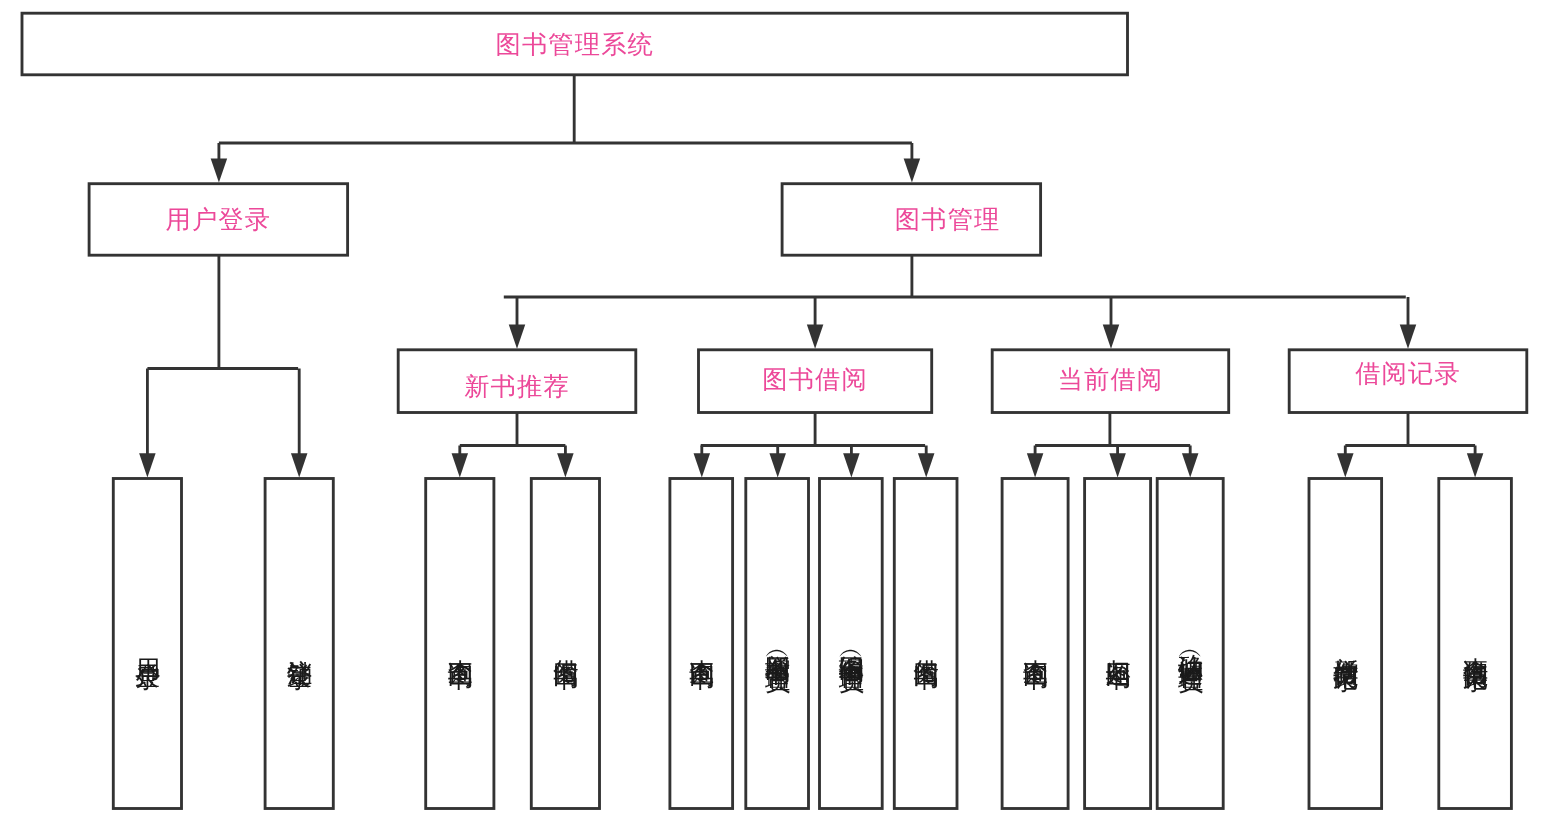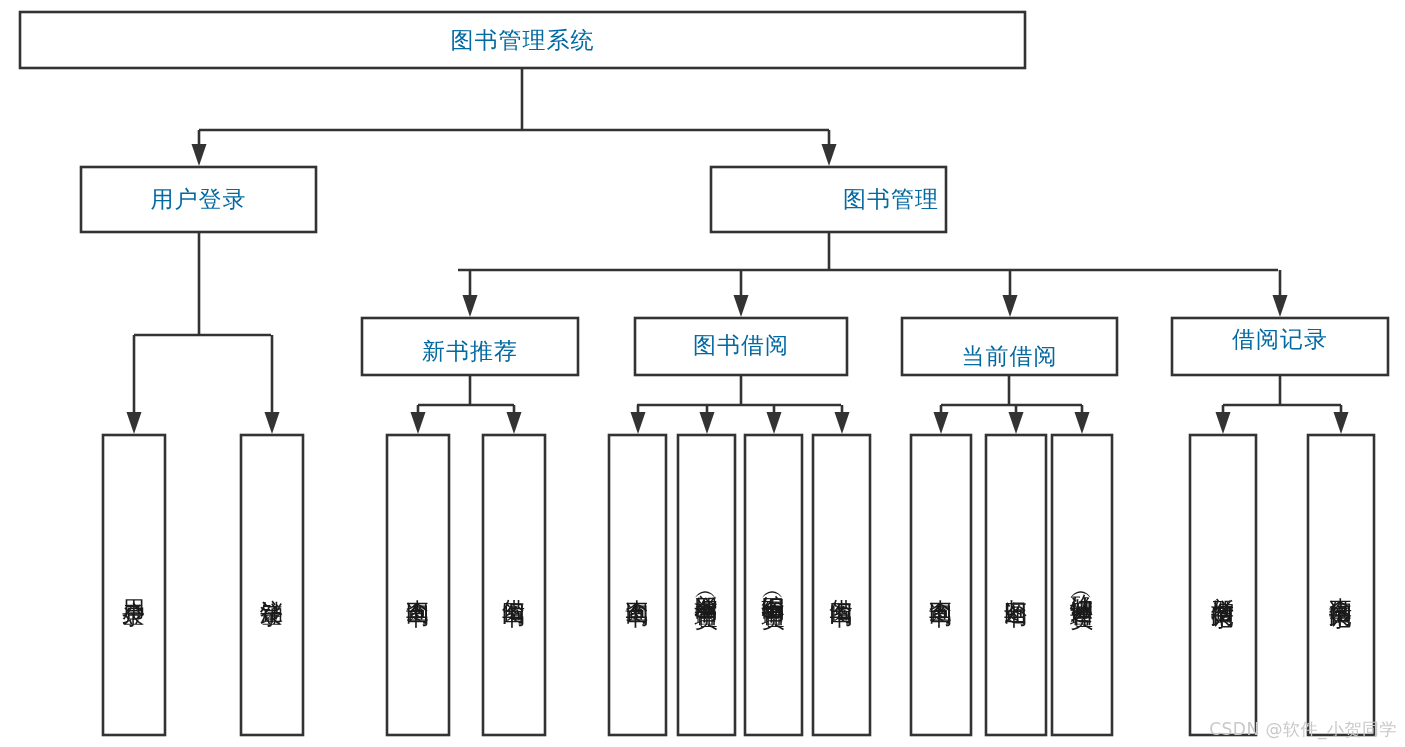--- a/index.html
+++ b/index.html
@@ -63,21 +63,21 @@
     position: absolute;
     display: flex;
     align-items: center;
     justify-content: center;
     pointer-events: none;
   }
   .horiz-label-box span {
     font-family: Liberation Sans, sans-serif;
     font-size: 23px;
     letter-spacing: 1px;
-    color: #0369a1;
+    color: #ec4899;
     white-space: nowrap;
   }
   .watermark {
     position: absolute;
     right: 8px;
     bottom: 6px;
     color: #c9c9c9;
     font-size: 17px;
     letter-spacing: 0.5px;
     font-family: "DejaVu Sans", "Liberation Sans", sans-serif;
@@ -166,30 +166,30 @@
         <rect x="1308" y="435" width="66" height="300" class="node-rect"></rect>
       </g>
   </svg>
   <div id="label-layer">
       <div class="horiz-label-box" style="left: 20px; top: 12px; width: 1005px; height: 56px;">
         <span>图书管理系统</span>
       </div>
       <div class="horiz-label-box" style="left: 81px; top: 167px; width: 235px; height: 65px;">
         <span>用户登录</span>
       </div>
-      <div class="horiz-label-box" style="left: 704px; top: 167px; width: 235px; height: 65px; justify-content: flex-end;">
+      <div class="horiz-label-box" style="left: 744px; top: 167px; width: 235px; height: 65px;">
         <span>图书管理</span>
       </div>
       <div class="horiz-label-box" style="left: 362px; top: 318px; width: 216px; height: 67px;">
         <span>新书推荐</span>
       </div>
       <div class="horiz-label-box" style="left: 635px; top: 318px; width: 212px; height: 54px;">
         <span>图书借阅</span>
       </div>
-      <div class="horiz-label-box" style="left: 902px; top: 318px; width: 215px; height: 54px; align-items: flex-end;">
+      <div class="horiz-label-box" style="left: 902px; top: 318px; width: 215px; height: 54px;">
         <span>当前借阅</span>
       </div>
       <div class="horiz-label-box" style="left: 1172px; top: 318px; width: 216px; height: 43px; border-radius: 28px;">
         <span>借阅记录</span>
       </div>
       <div class="vert-label-box" style="left: 103px; top: 435px; width: 62px; height: 300px;">
         <span>用户登录</span>
       </div>
       <div class="vert-label-box" style="left: 241px; top: 435px; width: 62px; height: 300px;">
         <span>注销登录</span>
@@ -221,14 +221,13 @@
       <div class="vert-label-box" style="left: 1052px; top: 435px; width: 60px; height: 300px;">
         <span>确认归还（管理员）</span>
       </div>
       <div class="vert-label-box" style="left: 1190px; top: 435px; width: 66px; height: 300px;">
         <span>新增借阅记录</span>
       </div>
       <div class="vert-label-box" style="left: 1308px; top: 435px; width: 66px; height: 300px;">
         <span>查询借阅记录</span>
       </div>
     </div>
-  <div class="watermark">CSDN @软件_小贺同学</div>
 </div>
 
 </body></html>

